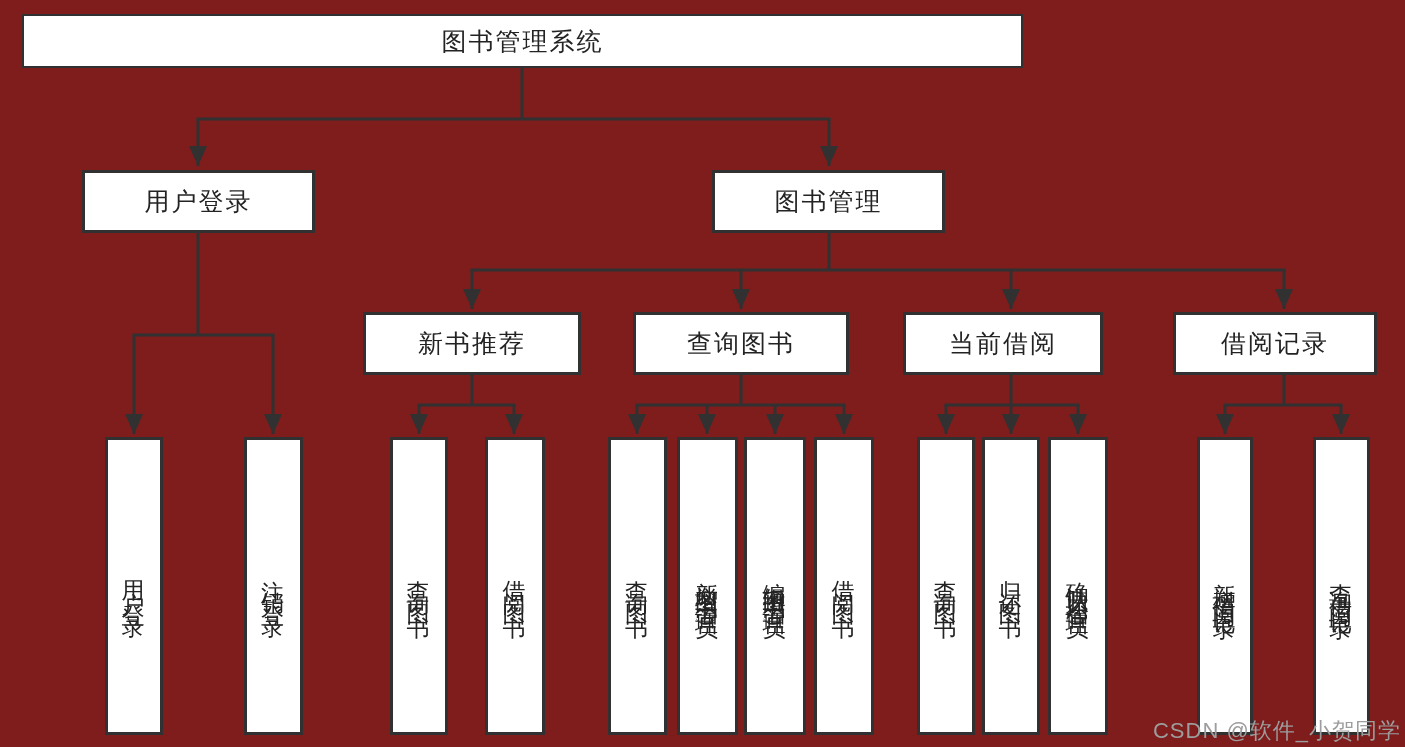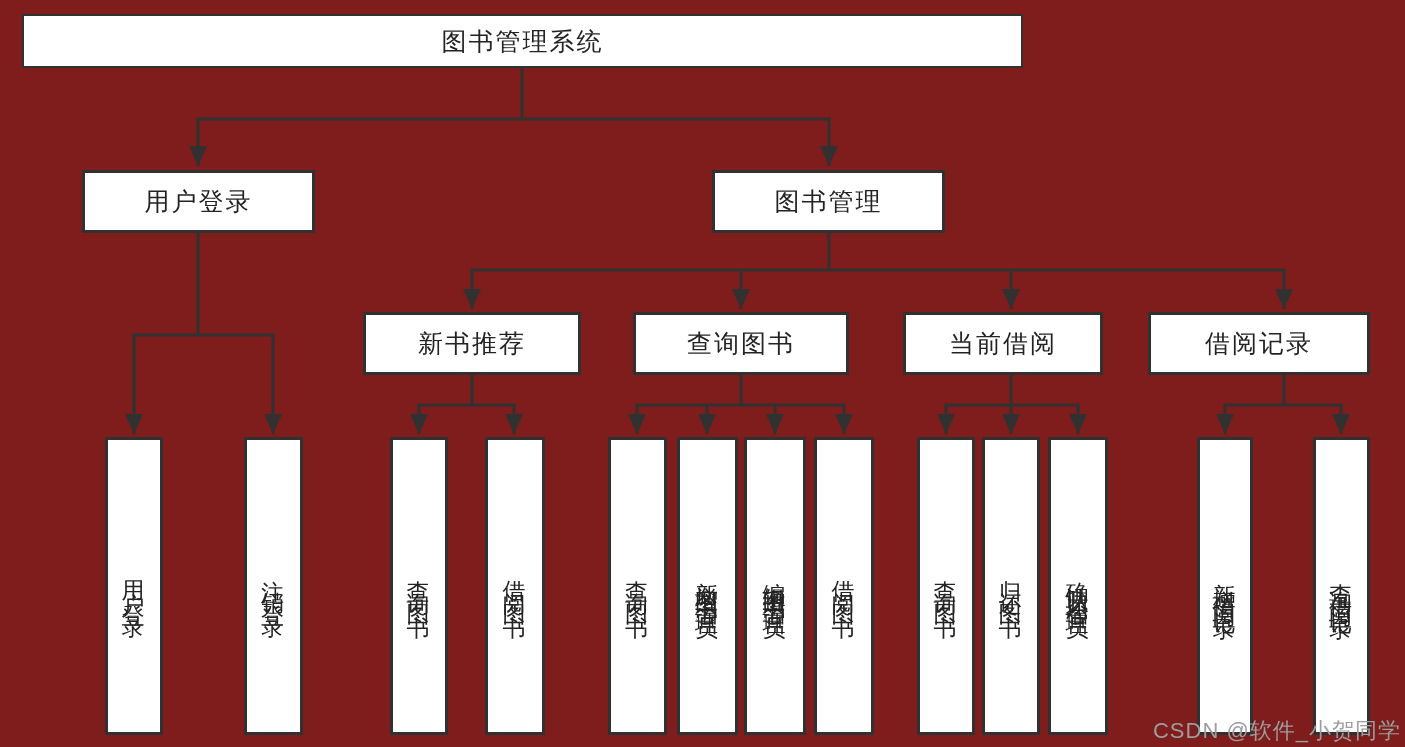--- a/index.html
+++ b/index.html
@@ -116,21 +116,21 @@
 
   <div class="box" style="left:363px; top:312px; width:218px; height:63px;">
     <span class="h-label">新书推荐</span>
   </div>
   <div class="box" style="left:633px; top:312px; width:216px; height:63px;">
     <span class="h-label">查询图书</span>
   </div>
   <div class="box" style="left:903px; top:312px; width:200px; height:63px;">
     <span class="h-label">当前借阅</span>
   </div>
-  <div class="box" style="left:1148px; top:312px; width:222px; height:63px;">
+  <div class="box" style="left:1173px; top:312px; width:204px; height:63px;">
     <span class="h-label">借阅记录</span>
   </div>
 
   <div class="box" style="left:105px; top:437px; width:58px; height:298px;">
     <span class="v-label">用户登录</span>
   </div>
   <div class="box" style="left:244px; top:437px; width:59px; height:298px;">
     <span class="v-label">注销登录</span>
   </div>
 

